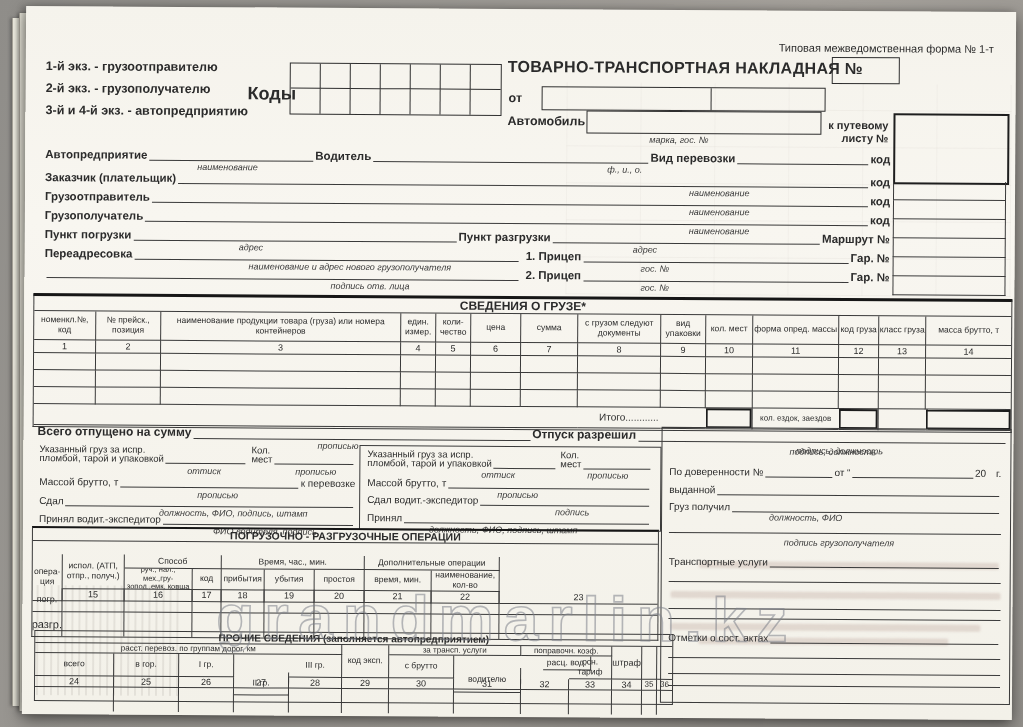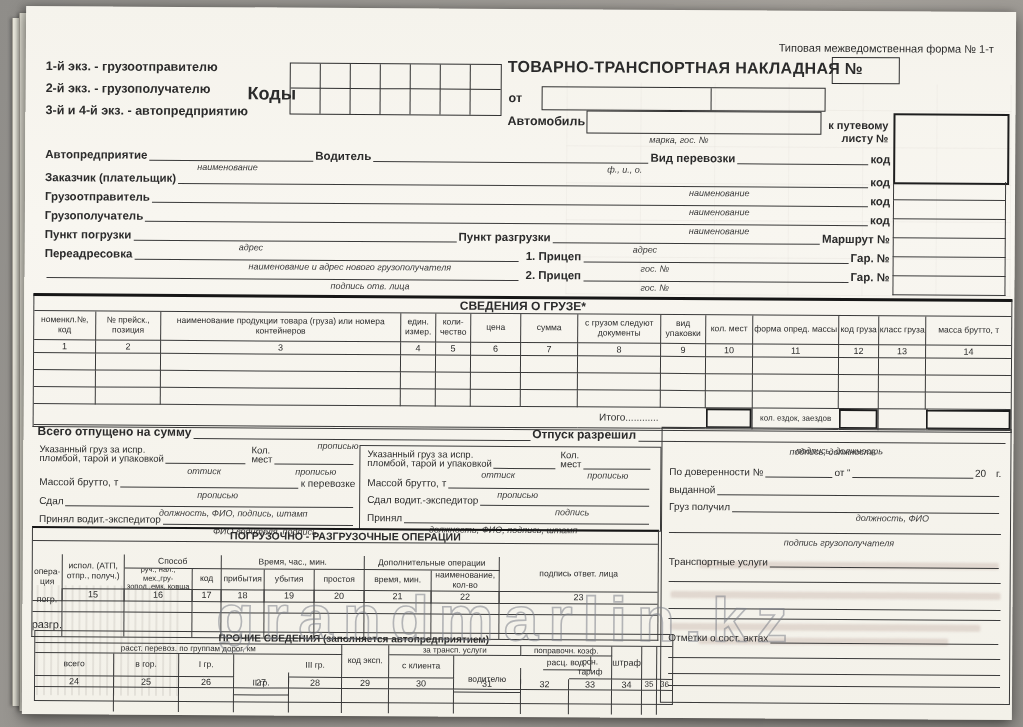--- a/index.html
+++ b/index.html
@@ -329,21 +329,21 @@
     <span class="sm">г.</span>
   </div>
   <div class="row" style="left:670px;top:482px;width:332px;height:12px">
     <span class="sm">выданной</span>
         <span class="fill"></span>
   </div>
   <div class="row" style="left:670px;top:499px;width:332px;height:12px">
     <span class="sm">Груз получил</span>
         <span class="fill"></span>
   </div>
-  <div class="sub" style="left:770px;top:511px;width:160px;text-align:right">должность, ФИО</div>
+  <div class="sub" style="left:770px;top:511px;width:160px;text-align:left">должность, ФИО</div>
   <div class="abs" style="left:670px;top:531px;width:332px;border-bottom:1px solid #3a3a3a"></div>
   <div class="sub" style="left:740px;top:536px;width:200px;text-align:center">подпись грузополучателя</div>
   <div class="row" style="left:670px;top:554px;width:332px;height:12px">
     <span class="sm">Транспортные услуги</span>
         <span class="fill"></span>
   </div>
   <div class="abs" style="left:670px;top:580px;width:332px;border-bottom:1px solid #3a3a3a"></div>
   <div class="abs" style="left:670px;top:607px;width:332px;border-bottom:1px solid #3a3a3a"></div>
   <div class="abs" style="left:670px;top:617px;width:332px;border-bottom:1px solid #3a3a3a"></div>
   <div class="row" style="left:670px;top:630px;width:332px;height:12px">
@@ -362,21 +362,20 @@
       <div class="hc" style="left:92px;top:0;width:97px;height:14px">Способ</div>
       <div class="hc" style="left:92px;top:14px;width:68px;height:21px;font-size:7.5px">руч., нал., мех.,гру-зопод.,емк. ковша</div>
       <div class="hc" style="left:160px;top:14px;width:29px;height:21px">код</div>
       <div class="hc" style="left:189px;top:0;width:143px;height:14px">Время, час., мин.</div>
       <div class="hc" style="left:189px;top:14px;width:43px;height:21px">прибытия</div>
       <div class="hc" style="left:232px;top:14px;width:50px;height:21px">убытия</div>
       <div class="hc" style="left:282px;top:14px;width:50px;height:21px">простоя</div>
       <div class="hc" style="left:332px;top:0;width:135px;height:14px">Дополнительные операции</div>
       <div class="hc" style="left:332px;top:14px;width:67px;height:21px">время, мин.</div>
       <div class="hc" style="left:399px;top:14px;width:68px;height:21px">наименование, кол-во</div>
-      <div class="hc" style="left:467px;top:0;width:158px;height:35px;border-right:none">подпись ответ. лица</div>
       <div class="hc num" style="left:30px;top:35px;width:62px;height:12px">15</div>
       <div class="hc num" style="left:92px;top:35px;width:68px;height:12px">16</div>
       <div class="hc num" style="left:160px;top:35px;width:29px;height:12px">17</div>
       <div class="hc num" style="left:189px;top:35px;width:43px;height:12px">18</div>
       <div class="hc num" style="left:232px;top:35px;width:50px;height:12px">19</div>
       <div class="hc num" style="left:282px;top:35px;width:50px;height:12px">20</div>
       <div class="hc num" style="left:332px;top:35px;width:67px;height:12px">21</div>
       <div class="hc num" style="left:399px;top:35px;width:68px;height:12px">22</div>
       <div class="hc num" style="left:467px;top:35px;width:158px;height:12px;border-right:none">23</div>
     </div>
@@ -410,21 +409,21 @@
     <div class="title-cell" style="height:12px;font-size:10px">ПРОЧИЕ СВЕДЕНИЯ (заполняется автопредприятием)</div>
     <div style="position:relative;width:637px;height:33px">
       <div class="hc" style="left:0;top:0;width:307px;height:10px;font-size:8px">расст. перевоз. по группам дорог, км</div>
       <div class="hc" style="left:0;top:10px;width:79px;height:23px">всего</div>
       <div class="hc" style="left:79px;top:10px;width:65px;height:23px">в гор.</div>
       <div class="hc" style="left:144px;top:10px;width:55px;height:23px">I гр.</div>
       <div class="hc" style="left:199px;top:28px;width:55px;height:23px">II гр.</div>
       <div class="hc" style="left:254px;top:10px;width:53px;height:23px">III гр.</div>
       <div class="hc" style="left:307px;top:0;width:47px;height:33px">код эксп.</div>
       <div class="hc" style="left:354px;top:0;width:132px;height:10px;font-size:8px">за трансп. услуги</div>
-      <div class="hc" style="left:354px;top:10px;width:65px;height:23px">с клиента</div>
+      <div class="hc" style="left:354px;top:10px;width:65px;height:23px">с брутто</div>
       <div class="hc" style="left:419px;top:22px;width:67px;height:25px">водителю</div>
       <div class="hc" style="left:486px;top:0;width:91px;height:10px;font-size:8px">поправочн. коэф.</div>
       <div class="hc" style="left:508px;top:10px;width:48px;height:14px">расц. вод.</div>
       <div class="hc" style="left:534px;top:10px;width:43px;height:23px">осн. тариф</div>
       <div class="hc" style="left:577px;top:0;width:30px;height:33px;font-size:9px">штраф</div>
       <div class="hc" style="left:607px;top:0;width:15px;height:33px"></div>
       <div class="hc" style="left:622px;top:0;width:15px;height:33px;border-right:none"></div>
     </div>
     <div class="trow" style="height:11px">
       <div class="c num" style="width:79px">24</div>

